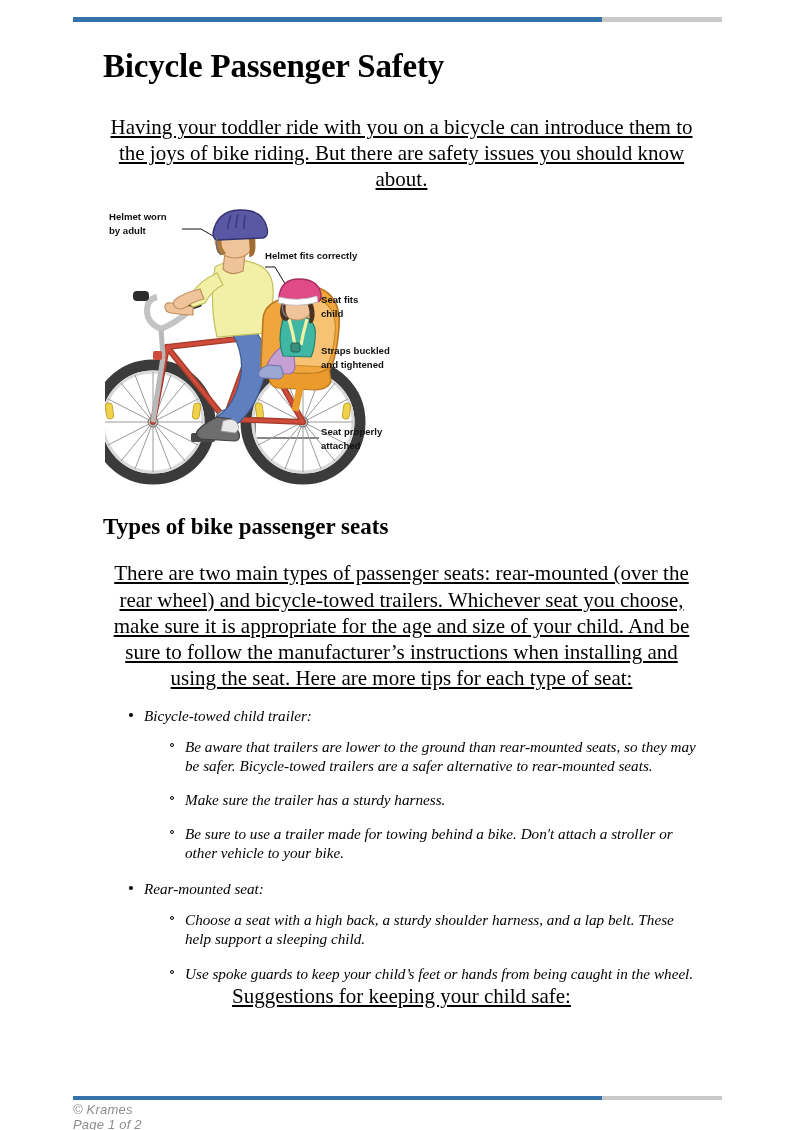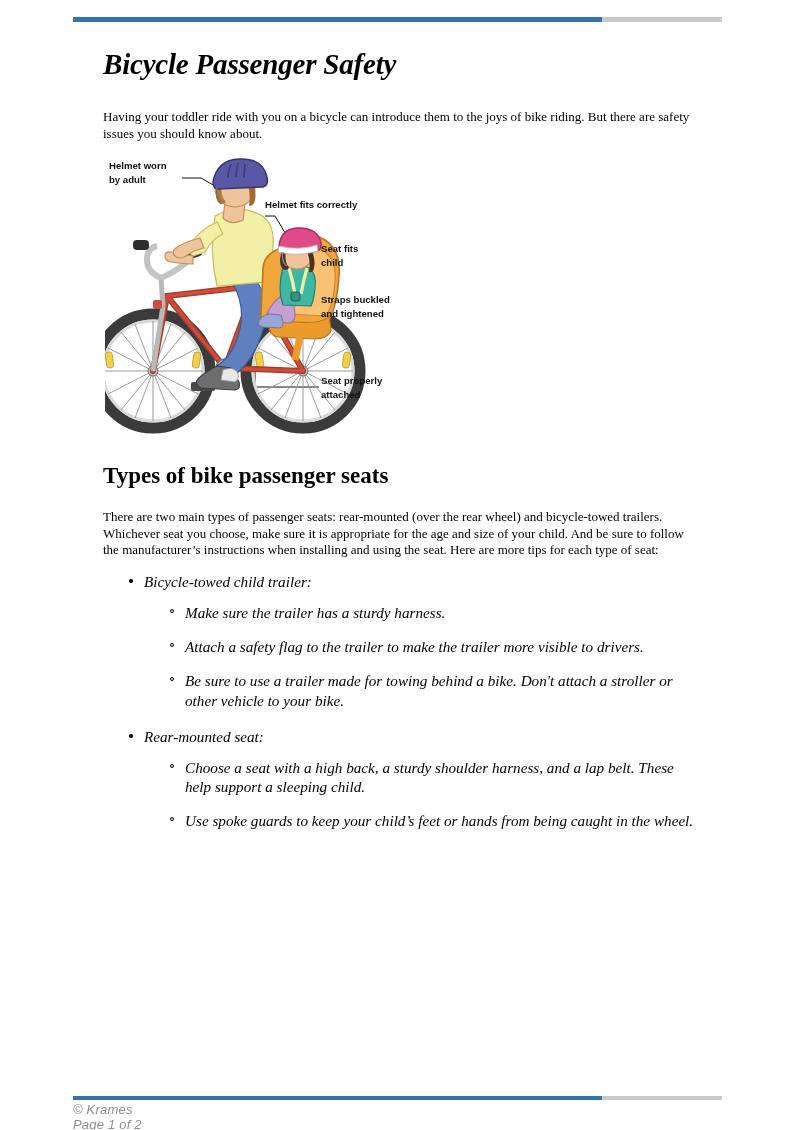--- a/index.html
+++ b/index.html
@@ -70,32 +70,32 @@
   .content {
     position: absolute;
     left: 103px;
     top: 48px;
     width: 597px;
   }
 
   h1.doc-title {
     font-family: "Liberation Serif", serif;
     font-weight: bold;
-    font-size: 29px;
+    font-size: 33px;
     line-height: 1.15;
     margin: 0 0 28px 0;
     letter-spacing: -0.2px;
-    font-style: italic;
   }
 
   p.body-text {
-    font-size: 13px;
+    font-size: 21px;
     line-height: 1.25;
     margin: 0 0 14px 0;
-    text-align: left;
+    text-align: center;
+    text-decoration: underline;
   }
 
   h2.section-heading {
     font-family: "Liberation Serif", serif;
     font-weight: bold;
     font-size: 23px;
     line-height: 1.2;
     margin: 26px 0 20px 0;
   }
   h2.section-heading.tight { margin-top: 30px; margin-bottom: 21px; }
@@ -362,25 +362,25 @@
     <h2 class="section-heading">Types of bike passenger seats</h2>
     <p class="body-text">There are two main types of passenger seats: rear-mounted (over the rear wheel) and bicycle-towed trailers. Whichever seat you choose, make sure it is appropriate for the age and size of your child. And be sure to follow the manufacturer’s instructions when installing and using the seat. Here are more tips for each type of seat:</p>
 
     <ul class="lvl1">
       <li class="lvl1-item">
         <span class="marker-disc"></span>
         <span class="lvl1-label">Bicycle-towed child trailer:</span>
         <ul class="lvl2">
           <li class="lvl2-item">
             <span class="marker-circle"></span>
-            <span class="lvl2-text">Make sure the trailer has a sturdy harness.</span>
+            <span class="lvl2-text">Be aware that trailers are lower to the ground than rear-mounted seats, so they may be safer. Bicycle-towed trailers are a safer alternative to rear-mounted seats.</span>
           </li>
           <li class="lvl2-item">
             <span class="marker-circle"></span>
-            <span class="lvl2-text">Attach a safety flag to the trailer to make the trailer more visible to drivers.</span>
+            <span class="lvl2-text">Make sure the trailer has a sturdy harness.</span>
           </li>
           <li class="lvl2-item">
             <span class="marker-circle"></span>
             <span class="lvl2-text">Be sure to use a trailer made for towing behind a bike. Don't attach a stroller or other vehicle to your bike.</span>
           </li>
         </ul>
       </li>
 
       <li class="lvl1-item">
         <span class="marker-disc"></span>
@@ -391,20 +391,21 @@
             <span class="lvl2-text">Choose a seat with a high back, a sturdy shoulder harness, and a lap belt. These help support a sleeping child.</span>
           </li>
           <li class="lvl2-item">
             <span class="marker-circle"></span>
             <span class="lvl2-text">Use spoke guards to keep your child’s feet or hands from being caught in the wheel.</span>
           </li>
         </ul>
       </li>
     </ul>
 
+    <p class="body-text">Suggestions for keeping your child safe:</p>
 
   </div>
 
   <div class="bottom-rule">
     <div class="rule-blue"></div>
     <div class="rule-gray"></div>
   </div>
 
   <div class="footer">
     <span>© Krames</span>

